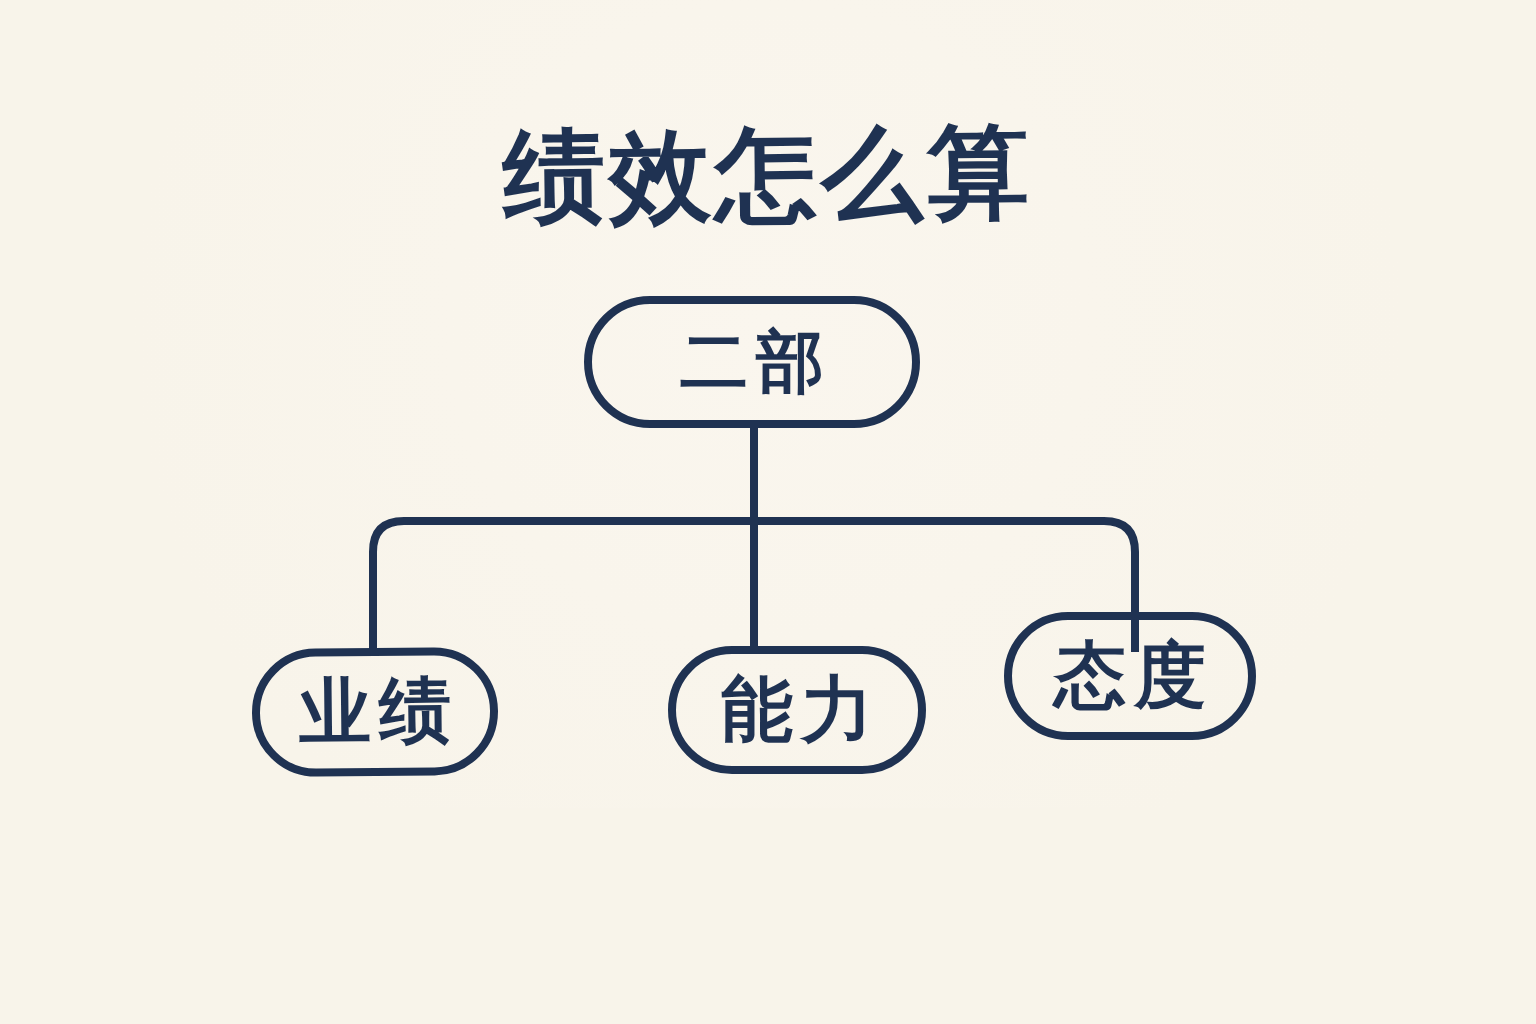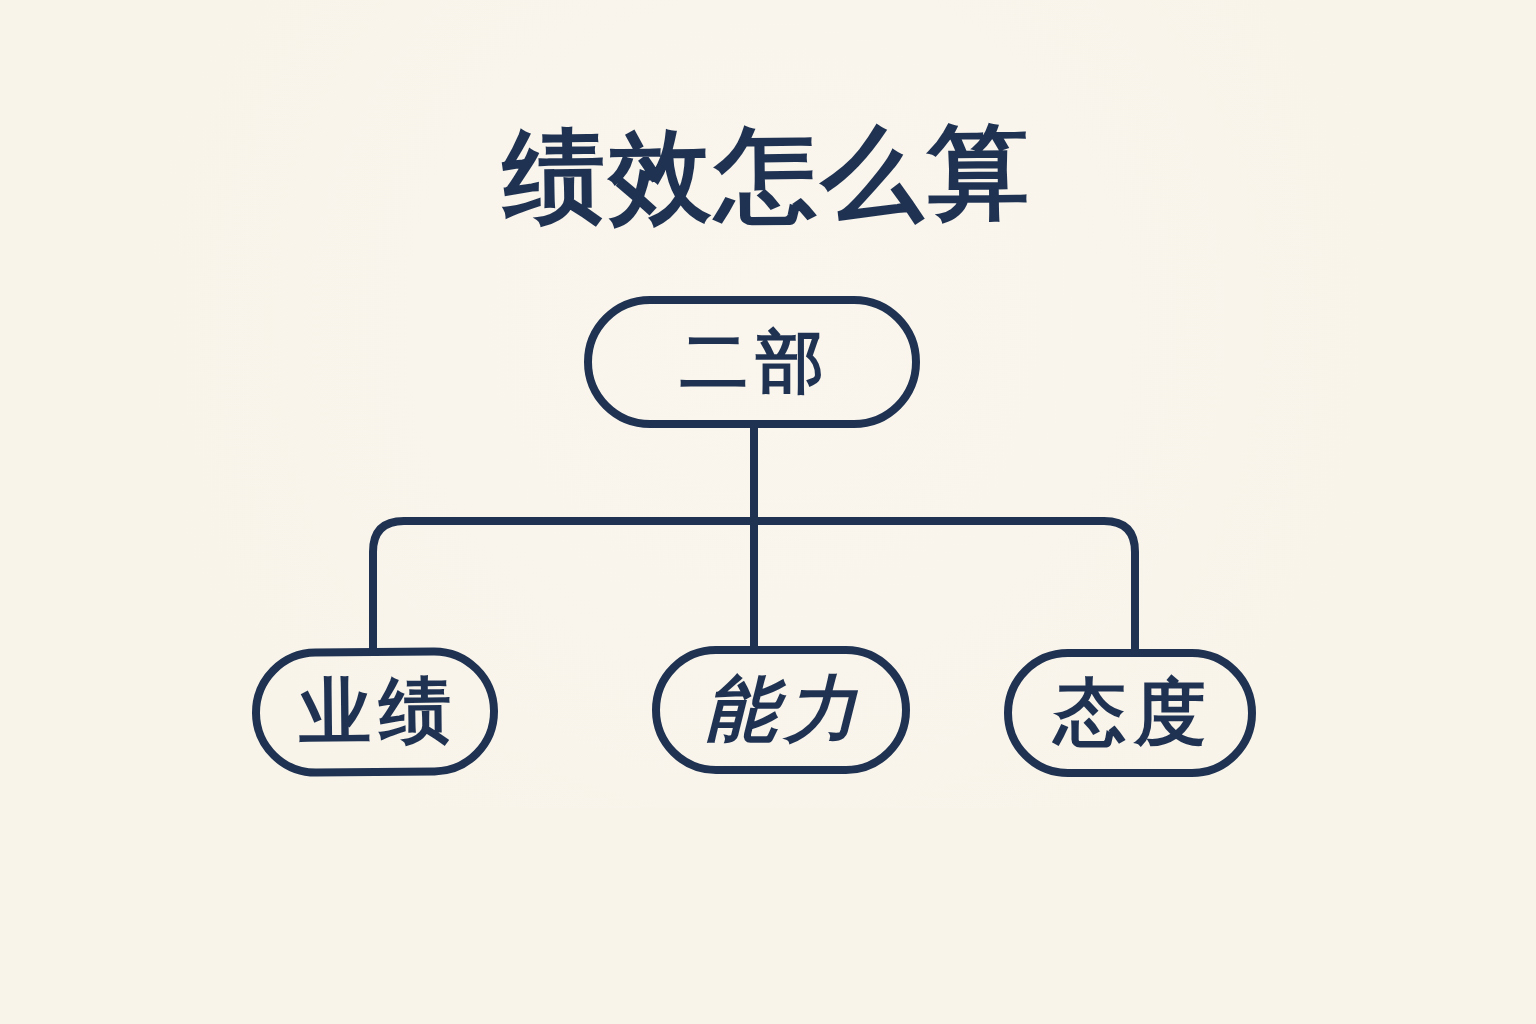--- a/index.html
+++ b/index.html
@@ -60,22 +60,22 @@
   .node-root {
     left: 584px;
     top: 296px;
     width: 336px;
     height: 132px;
     font-size: 68px;
     justify-content: center;
   }
   .node-child { height: 128px; font-size: 72px; }
   .node-child-0 { left: 252px;  top: 648px; width: 246px; transform: rotate(-0.6deg); }
-  .node-child-1 { left: 652px;  top: 646px; width: 258px; font-style: italic; }
-  .node-child-2 { left: 1004px; top: 649px; width: 252px; }
+  .node-child-1 { left: 668px;  top: 646px; width: 258px; }
+  .node-child-2 { left: 1004px; top: 612px; width: 252px; }
 </style>
 </head>
 <body>
 
 <div class="canvas">
 
   <h1 class="title">绩效怎么算</h1>
 
   <svg class="connectors" width="1536" height="1024" viewBox="0 0 1536 1024" aria-hidden="true">
 

